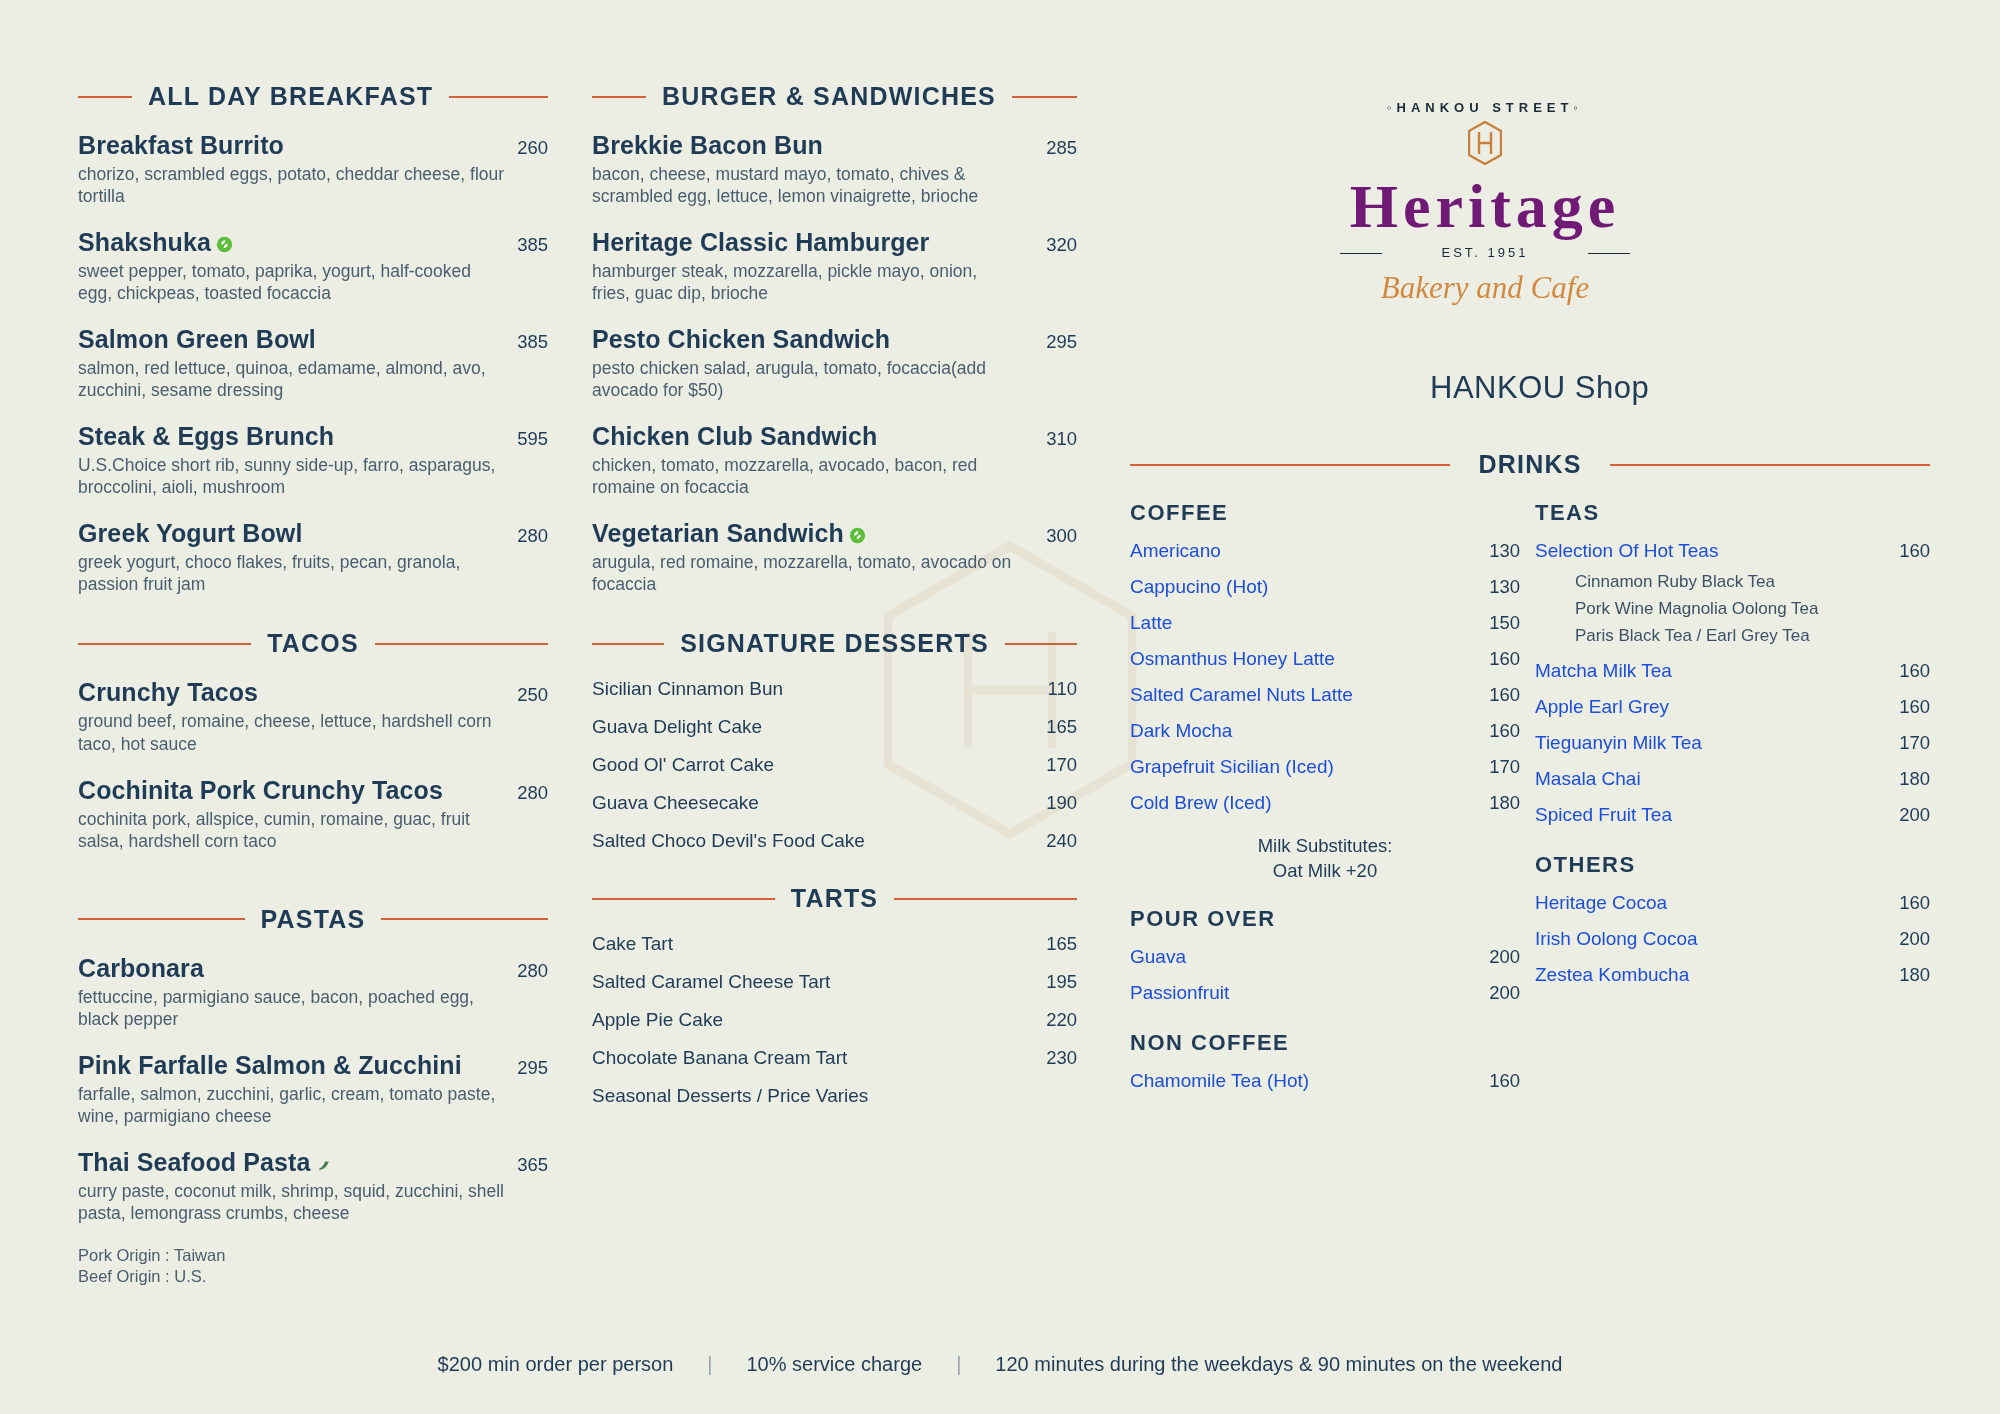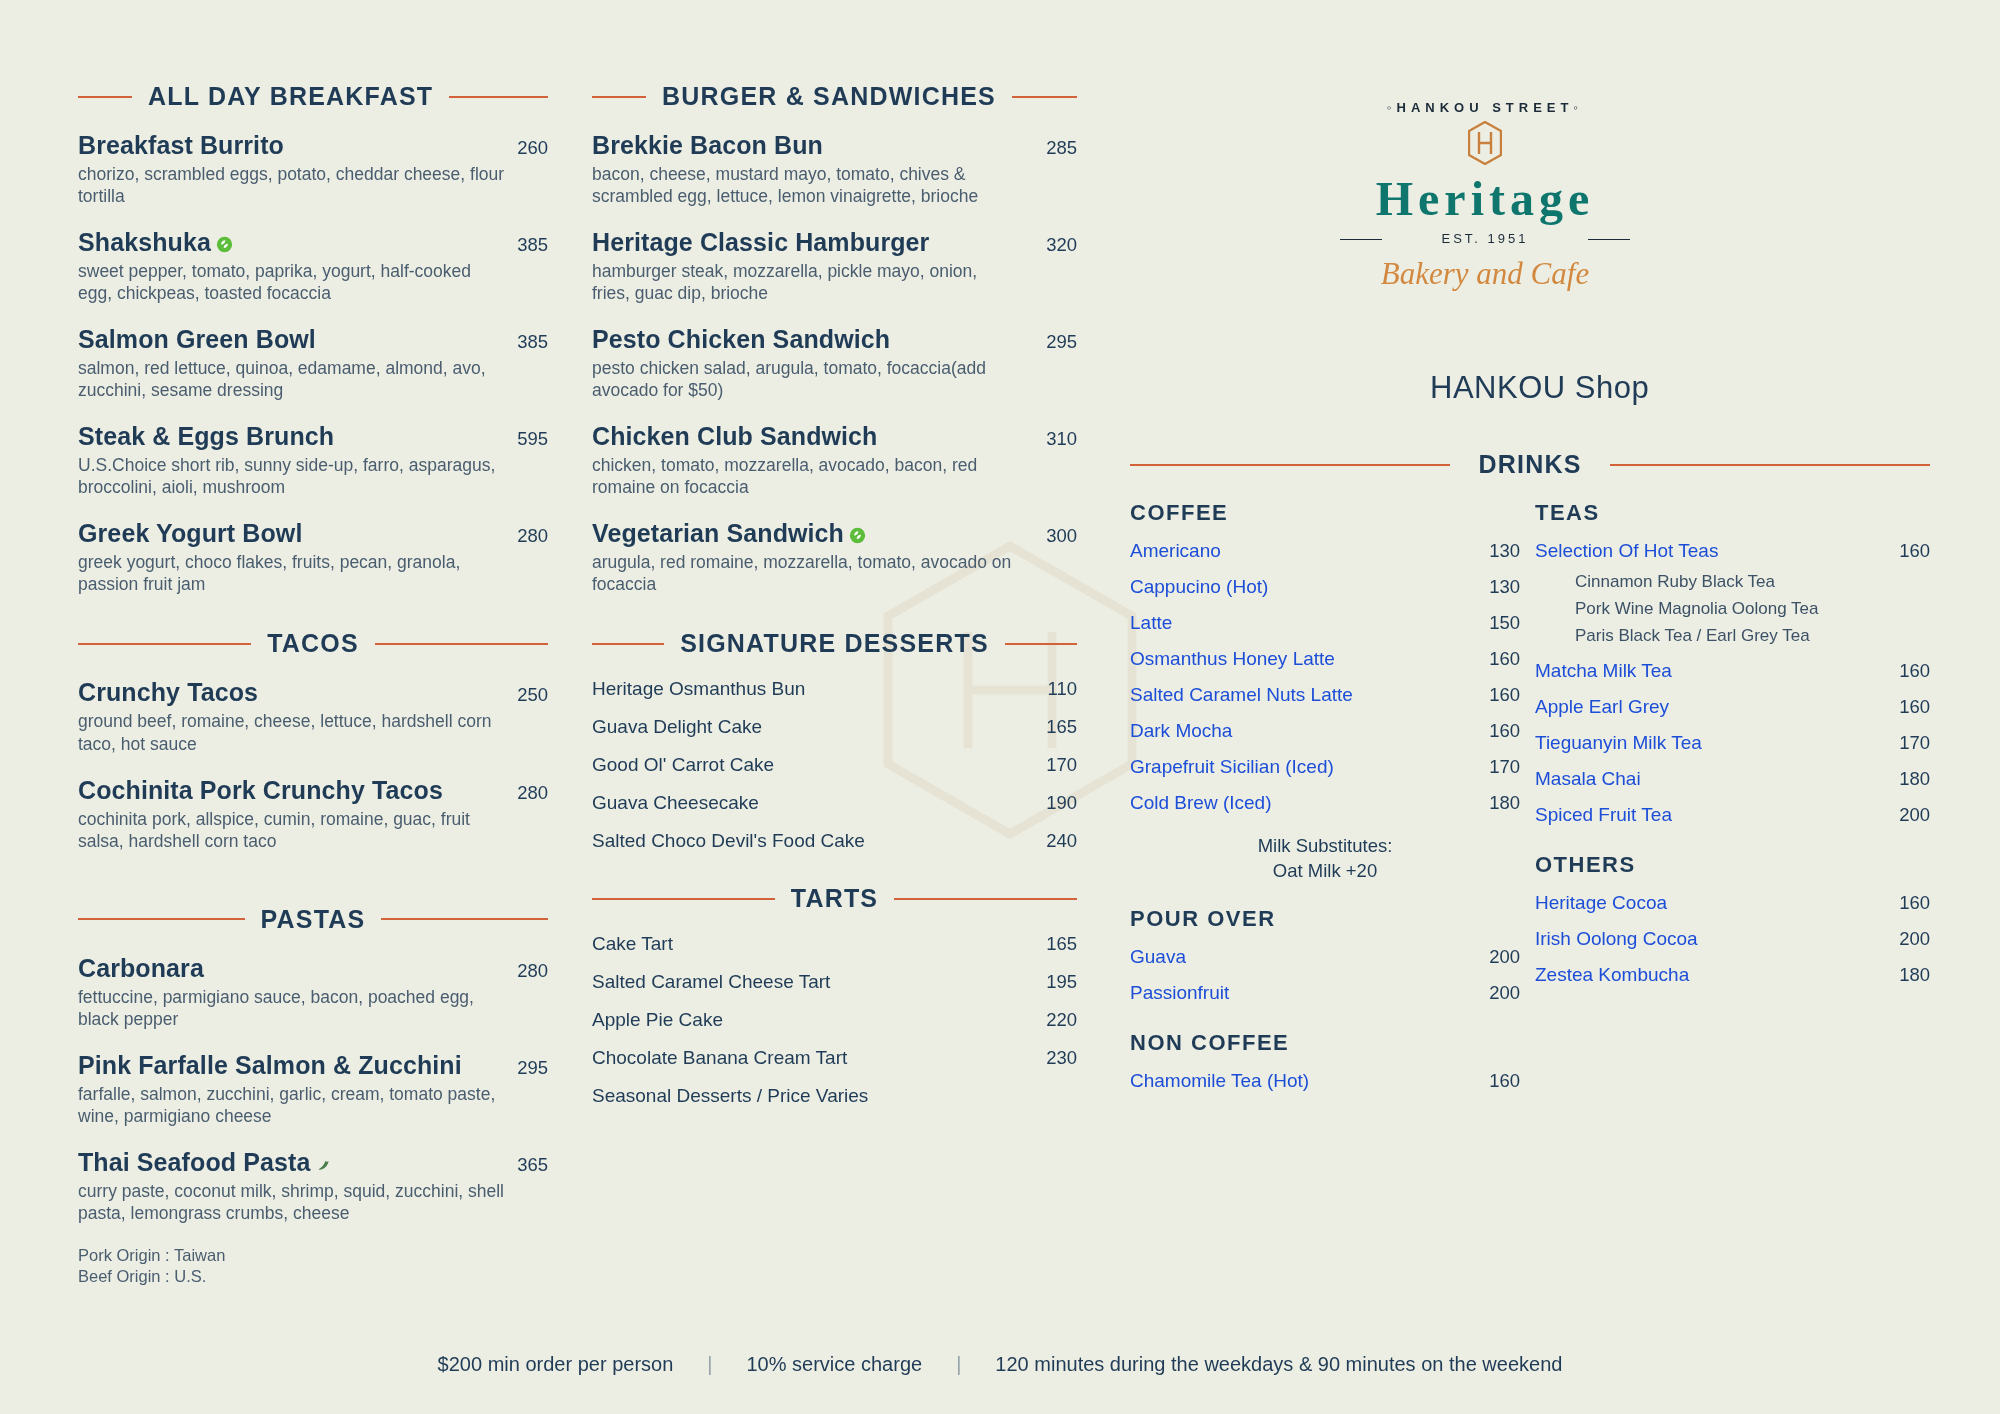--- a/index.html
+++ b/index.html
@@ -123,24 +123,24 @@
     letter-spacing: 5px;
     color: #1b2b38;
     font-weight: bold;
   }
   .brand-mark {
     margin: 6px auto 4px auto;
     width: 34px; height: 44px;
   }
   .brand-name {
     font-family: "Liberation Serif", serif;
-    font-size: 48px;
+    font-size: 62px;
     font-weight: bold;
     letter-spacing: 5px;
-    color: #0f766e;
+    color: #701a75;
     line-height: 1;
     margin: 2px 0 0 0;
   }
   .brand-est {
     font-size: 13px;
     letter-spacing: 3px;
     color: #1b2b38;
     margin-top: 8px;
     position: relative;
   }
@@ -405,21 +405,21 @@
       <div class="item-desc">arugula, red romaine, mozzarella, tomato, avocado on focaccia</div>
     </div>
 
     <div class="sec-head" style="margin-top:34px;">
       <span class="rule"></span>
       <span class="title">SIGNATURE DESSERTS</span>
       <span class="rule"></span>
     </div>
 
     <div class="line">
-      <span class="line-name">Heritage Osmanthus Bun</span>
+      <span class="line-name">Sicilian Cinnamon Bun</span>
       <span class="line-price">110</span>
     </div>
     <div class="line">
       <span class="line-name">Guava Delight Cake</span>
       <span class="line-price">165</span>
     </div>
     <div class="line">
       <span class="line-name">Good Ol' Carrot Cake</span>
       <span class="line-price">170</span>
     </div>

